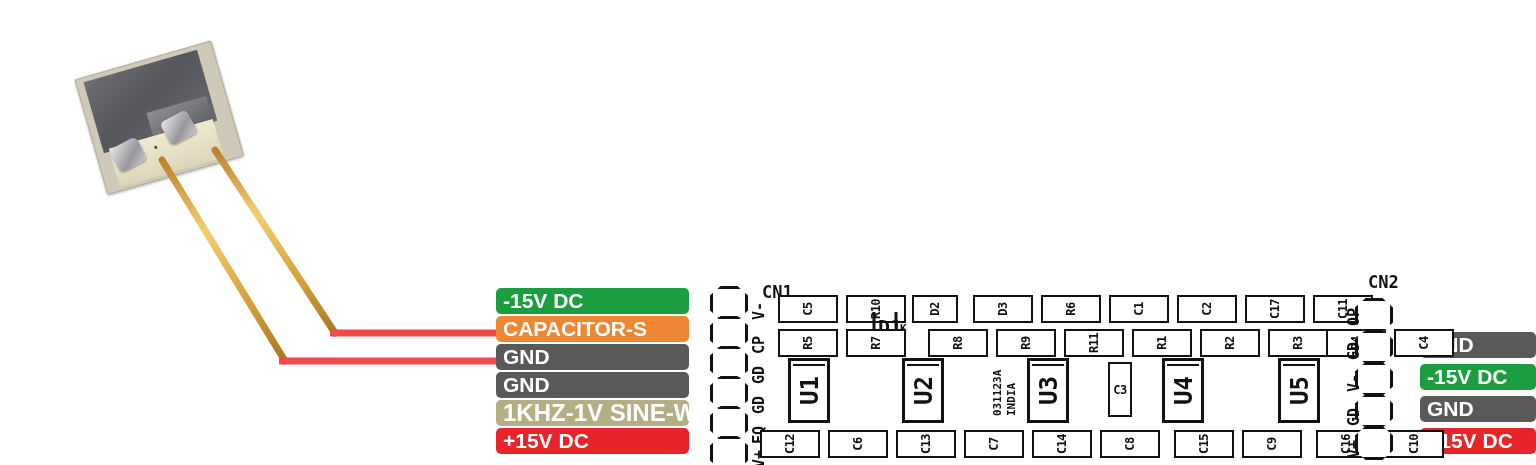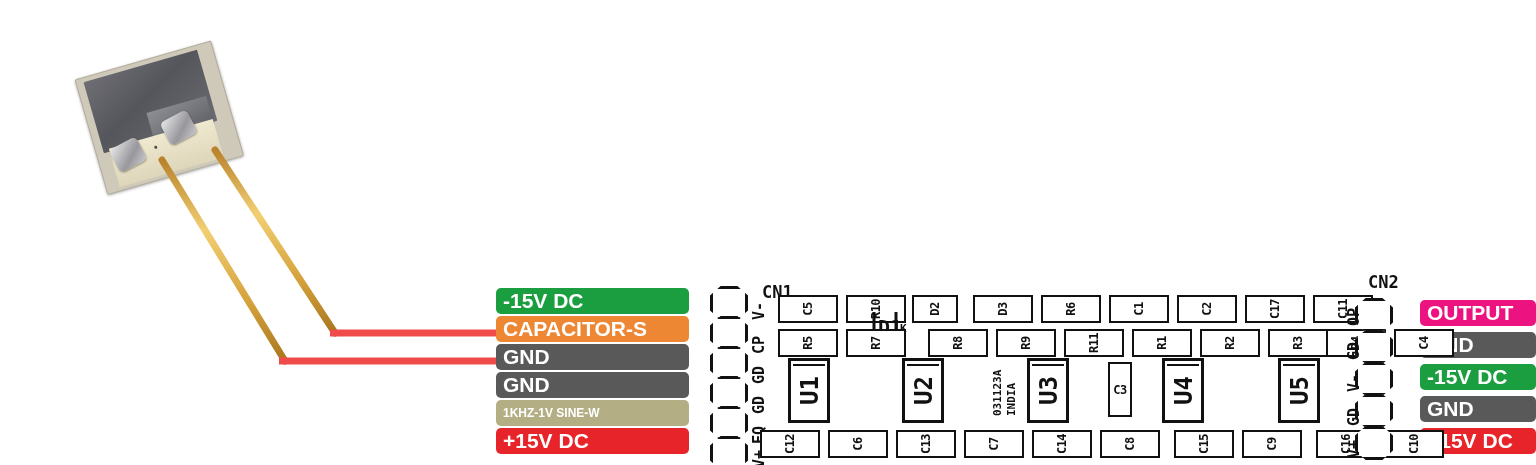--- a/index.html
+++ b/index.html
@@ -31,21 +31,21 @@
   
   .wiresvg{position:absolute;left:0;top:0;width:1536px;height:465px;}
 
   
   .chip{position:absolute;display:flex;align-items:center;
         border-radius:5px;color:#ffffff;font-weight:bold;
         font-family:"Liberation Sans",sans-serif;
         padding:0 7px;white-space:nowrap;box-sizing:border-box;}
   .chip.left{height:26px;font-size:21px;left:496px;width:193px;}
   .chip.right{height:26px;font-size:21px;left:1420px;width:116px;}
-  .chip.small{font-size:12px;align-items:center;}
+  .chip.small{font-size:24px;align-items:center;}
 
   .pwrled{position:absolute;left:933px;top:262px;width:130px;height:29px;
           border-radius:7px;background:#b3687f;color:#fff;font-weight:bold;
           font-size:23px;display:flex;align-items:center;justify-content:center;
           letter-spacing:.4px;}
 
   
   .pcb{position:absolute;left:700px;top:270px;width:700px;height:195px;}
   .box{position:absolute;border:2.5px solid #111;background:#fff;
        box-sizing:border-box;display:flex;align-items:center;
@@ -122,23 +122,20 @@
   <div class="chip left" style="top:372px;background:#595959">
       <span>GND</span>
     </div>
   <div class="chip left small" style="top:400px;background:#b3ae84">
       <span>1KHZ-1V SINE-W</span>
     </div>
   <div class="chip left" style="top:428px;background:#e8242b">
       <span>+15V DC</span>
     </div>
 
-  <div class="chip right" style="top:300px;background:#ec1280">
-      <span>OUTPUT</span>
-    </div>
   <div class="chip right" style="top:332px;background:#595959">
       <span>GND</span>
     </div>
   <div class="chip right" style="top:364px;background:#1a9e3f">
       <span>-15V DC</span>
     </div>
   <div class="chip right" style="top:396px;background:#595959">
       <span>GND</span>
     </div>
   <div class="chip right" style="top:428px;background:#e8242b">

